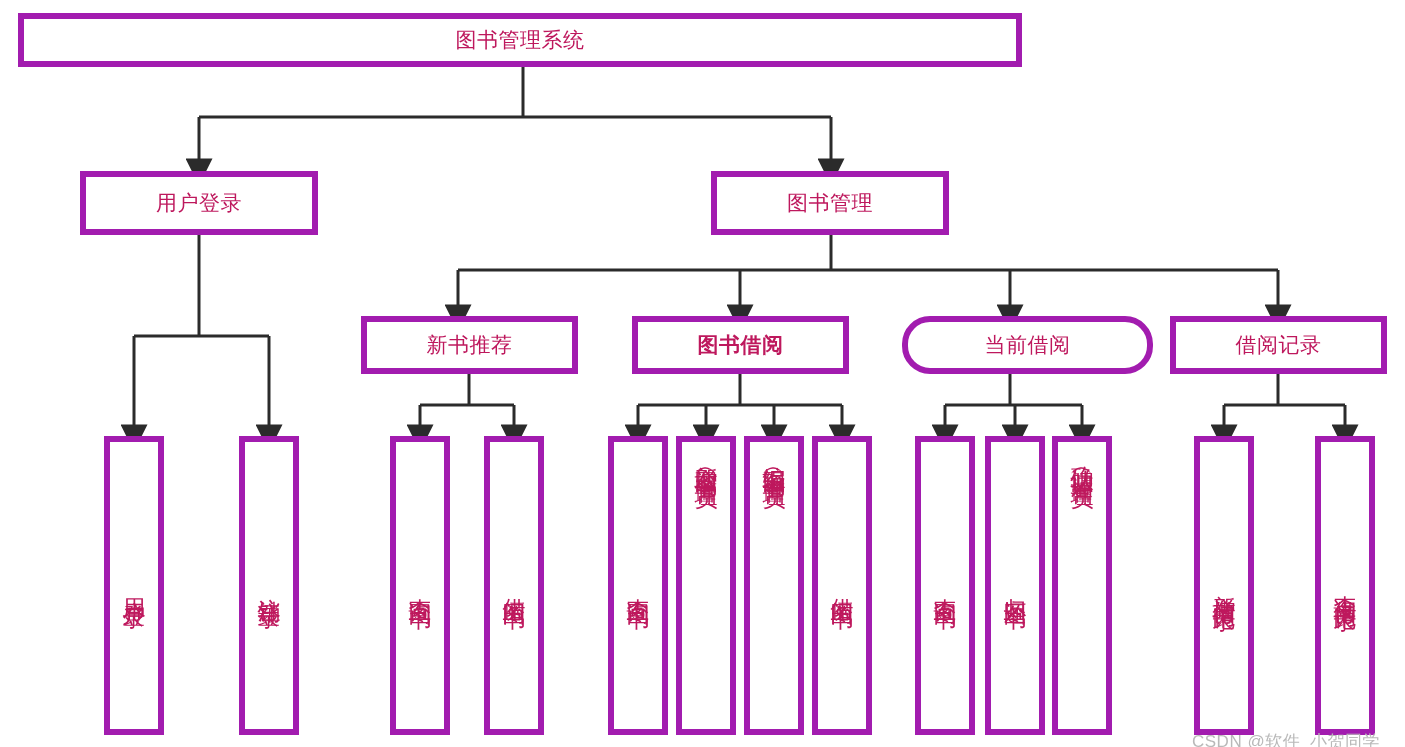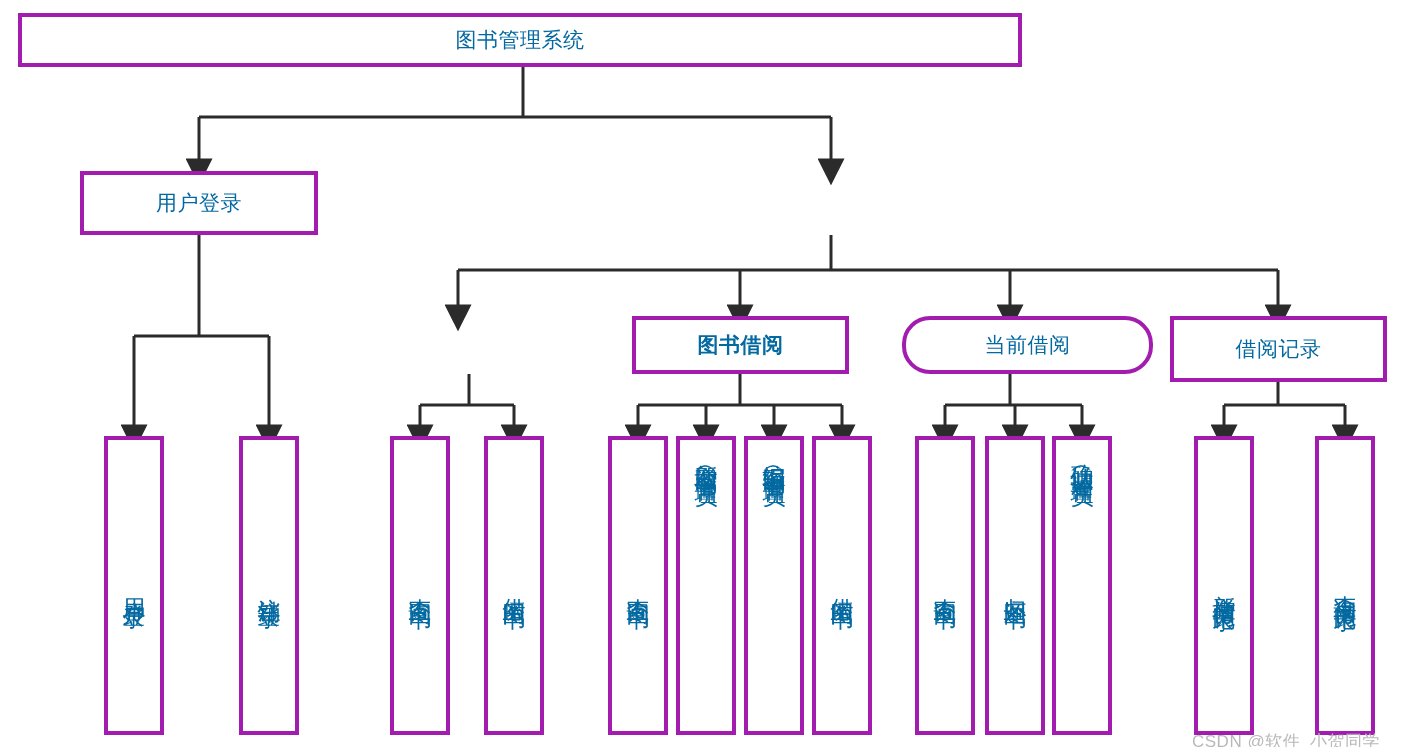--- a/index.html
+++ b/index.html
@@ -23,25 +23,25 @@
     left: 0;
     top: 0;
     width: 1405px;
     height: 747px;
     pointer-events: none;
   }
   .node {
     position: absolute;
     box-sizing: border-box;
     background: #ffffff;
-    border: 4px solid #a21caf;
+    border: 6px solid #a21caf;
     display: flex;
     align-items: center;
     justify-content: center;
-    color: #0369a1;
+    color: #be185d;
   }
   .node-label {
     display: block;
     text-align: center;
     line-height: 1.22;
     white-space: nowrap;
   }
   
   .node.horiz .node-label {
     font-size: 21px;
@@ -132,31 +132,37 @@
   </svg>
 
   <div class="node horiz" style="left:18px; top:13px; width:1004px; height:54px;">
     <span class="node-label">图书管理系统</span>
   </div>
 
   <div class="node horiz" style="left:80px; top:171px; width:238px; height:64px;">
     <span class="node-label">用户登录</span>
   </div>
 
-
+  <div class="node horiz" style="left:711px; top:171px; width:238px; height:64px;">
+    <span class="node-label">图书管理</span>
+  </div>
+
+  <div class="node horiz" style="left:361px; top:316px; width:217px; height:58px;">
+    <span class="node-label">新书推荐</span>
+  </div>
 
   <div class="node horiz" style="left:632px; top:316px; width:217px; height:58px;font-weight:bold;">
     <span class="node-label">图书借阅</span>
   </div>
 
   <div class="node horiz" style="left:902px; top:316px; width:251px; height:58px;border-radius:28px;">
     <span class="node-label">当前借阅</span>
   </div>
 
-  <div class="node horiz" style="left:1170px; top:316px; width:217px; height:66px;">
+  <div class="node horiz" style="left:1170px; top:316px; width:217px; height:58px;">
     <span class="node-label">借阅记录</span>
   </div>
 
   <div class="node vert center-text" style="left:104px; top:436px; width:60px; height:299px;">
     <span class="node-label">用户登录</span>
   </div>
 
   <div class="node vert center-text" style="left:239px; top:436px; width:60px; height:299px;">
     <span class="node-label">注销登录</span>
   </div>

